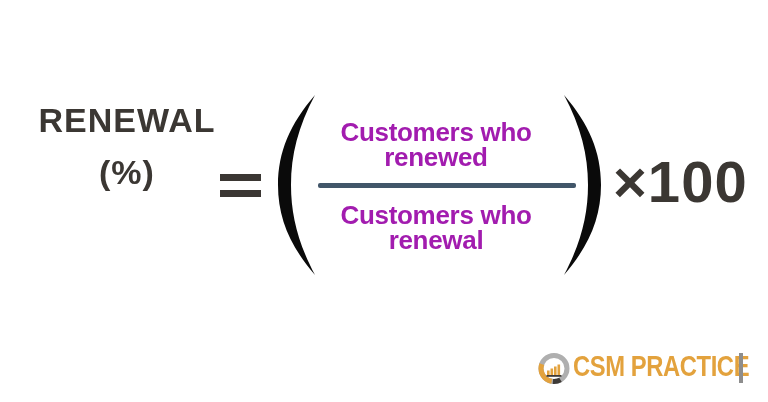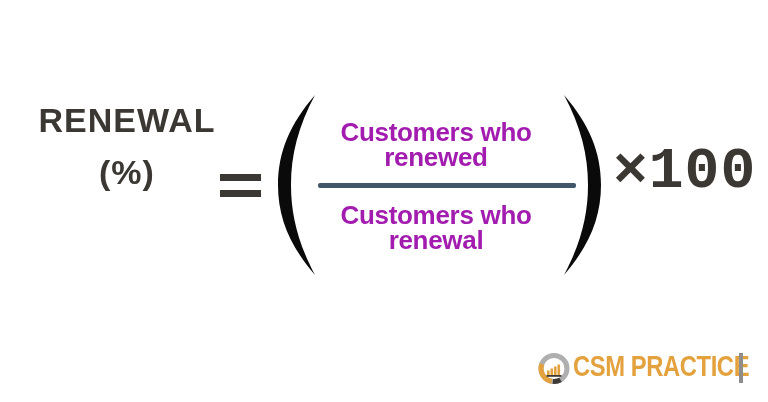--- a/index.html
+++ b/index.html
@@ -59,28 +59,27 @@
     width: 258px;
     height: 5px;
     background: #415669;
     border-radius: 2px;
   }
 
   
   .multiplier {
     position: absolute;
     left: 613px;
-    top: 143px;
+    top: 153px;
     color: #3B3733;
     font-weight: 700;
     font-size: 58px;
     line-height: 58px;
     letter-spacing: 1px;
     white-space: nowrap;
-    font-family: Liberation Mono, monospace;
   }
 
   
   .logo-icon { position: absolute; left: 538px; top: 352px; width: 32px; height: 33px; }
   .logo-text {
     position: absolute;
     left: 573px;
     top: 352px;
     color: #E3A23D;
     font-weight: 700;

